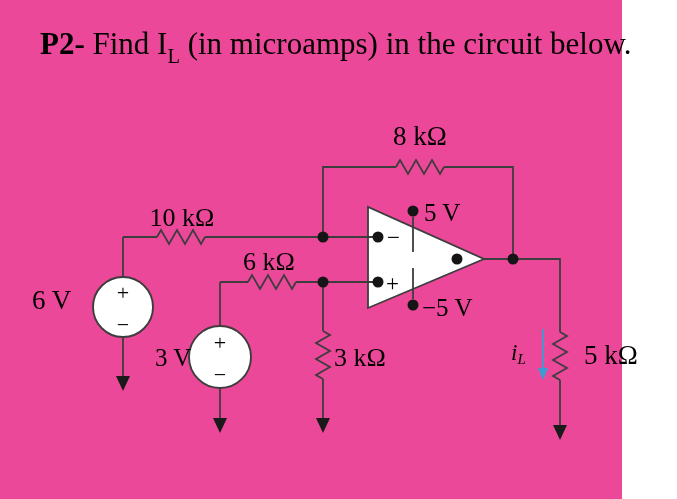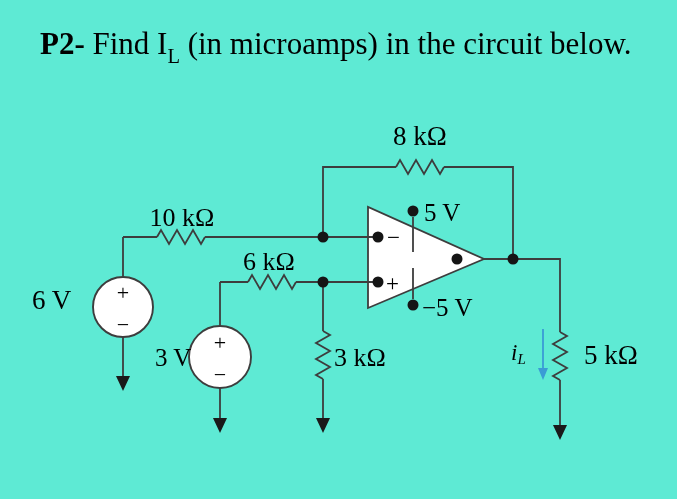--- a/index.html
+++ b/index.html
@@ -5,23 +5,23 @@
   html, body {
     margin: 0;
     padding: 0;
     background: #ffffff;
     width: 677px;
     height: 499px;
     overflow: hidden;
   }
   .page {
     position: relative;
-    width: 677px;
+    width: 622px;
     height: 499px;
-    background: #5eead4;
+    background: #ec4899;
     font-family: "Liberation Serif", "DejaVu Serif", serif;
   }
   .title {
     position: absolute;
     left: 40px;
     top: 26px;
     font-size: 31px;
     color: #000000;
     white-space: nowrap;
     letter-spacing: 0px;

